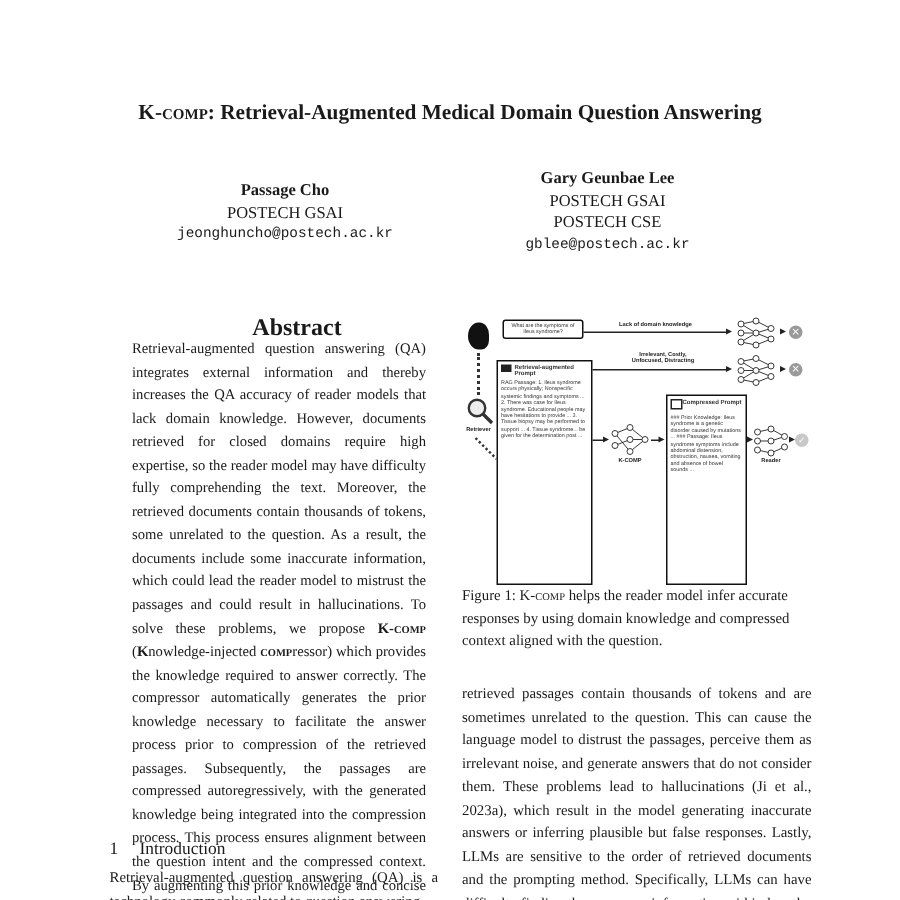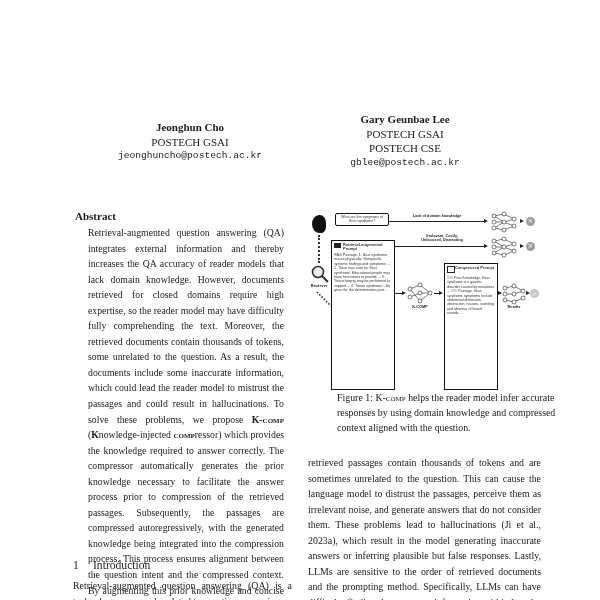--- a/index.html
+++ b/index.html
@@ -4,46 +4,47 @@
 <style>
   html, body { margin:0; padding:0; background:#ffffff; }
   body { width:600px; height:600px; position:relative; overflow:hidden;
          font-family:"Liberation Serif", "DejaVu Serif", serif; color:#1a1a1a; }
   .abs { position:absolute; }
   .title { left:0; width:600px; text-align:center; font-weight:bold; font-size:14.2px; line-height:18px; top:66px; }
   .sc { font-variant: small-caps; }
   .author { text-align:center; font-size:11px; line-height:14.5px; }
   .author .name { font-weight:bold; }
   .author .email { font-family:"Liberation Mono", "DejaVu Sans Mono", monospace; font-size:9.6px; }
-  .abstract-head { left:75px; width:196px; text-align:left; font-weight:bold; font-size:11px; top:210px; }
+  .abstract-head { left:100px; width:196px; text-align:center; font-weight:bold; font-size:16px; top:210px; }
   .abstract-body { left:88px; width:196px; top:225px; font-size:9.75px; line-height:15.55px; text-align:justify; hyphens:manual; }
   .abstract-body p { margin:0; }
   .sec-head { left:73px; top:559px; font-weight:normal; font-size:11.6px; }
   .sec-head .num { display:inline-block; width:20px; }
   .intro-body { left:73px; width:219px; top:578px; font-size:9.9px; line-height:15.6px; text-align:justify; }
   .right-body { left:308px; width:233px; top:455px; font-size:9.9px; line-height:15.55px; text-align:justify; }
-  .caption { left:308px; width:233px; top:391px; font-size:9.9px; line-height:14.8px;margin-left:29px; }
+  .caption { left:308px; width:233px; top:391px; font-size:9.9px; line-height:14.8px; }
   .figure { left:307px; top:210px; width:233px; height:178px; }
   .fig-box { position:absolute; border:1.4px solid #111; background:#fff; }
   .fig-line { position:absolute; background:#222; }
   .fig-text { position:absolute; font-family:"Liberation Sans", "DejaVu Sans", sans-serif; font-size:3.6px; line-height:4.4px; color:#333; }
   .fig-label { position:absolute; font-family:"Liberation Sans", "DejaVu Sans", sans-serif; font-size:3.8px; font-weight:bold; color:#222; text-align:center; }
   .x-circle { position:absolute; width:9px; height:9px; border-radius:50%; background:#9a9a9a; color:#fff; font-size:7px; line-height:9px; text-align:center; font-family:"DejaVu Sans", sans-serif; }
   .ok-circle { position:absolute; width:9px; height:9px; border-radius:50%; background:#c8c8c8; color:#fff; font-size:6px; line-height:9px; text-align:center; font-family:"DejaVu Sans", sans-serif; }
   .arrowhead { position:absolute; width:0; height:0; border-top:2.5px solid transparent; border-bottom:2.5px solid transparent; border-left:4px solid #222; }
   .dots-v { position:absolute; width:0; border-left:2px dotted #333; }
 </style>
 </head>
 <body>
 
 <div class="abs title">
+  <div><span>K-</span><span class="sc">comp</span><span>: Retrieval-Augmented Medical Domain Question Answering</span></div>
 </div>
 
 <div class="abs author" style="left:110px; width:160px; top:120px;">
-  <div class="name">Jeonghun Cho</div>
+  <div class="name">Passage Cho</div>
   <div>POSTECH GSAI</div>
   <div class="email">jeonghuncho@postech.ac.kr</div>
 </div>
 <div class="abs author" style="left:325px; width:160px; top:112px;">
   <div class="name">Gary Geunbae Lee</div>
   <div>POSTECH GSAI</div>
   <div>POSTECH CSE</div>
   <div class="email">gblee@postech.ac.kr</div>
 </div>
 

